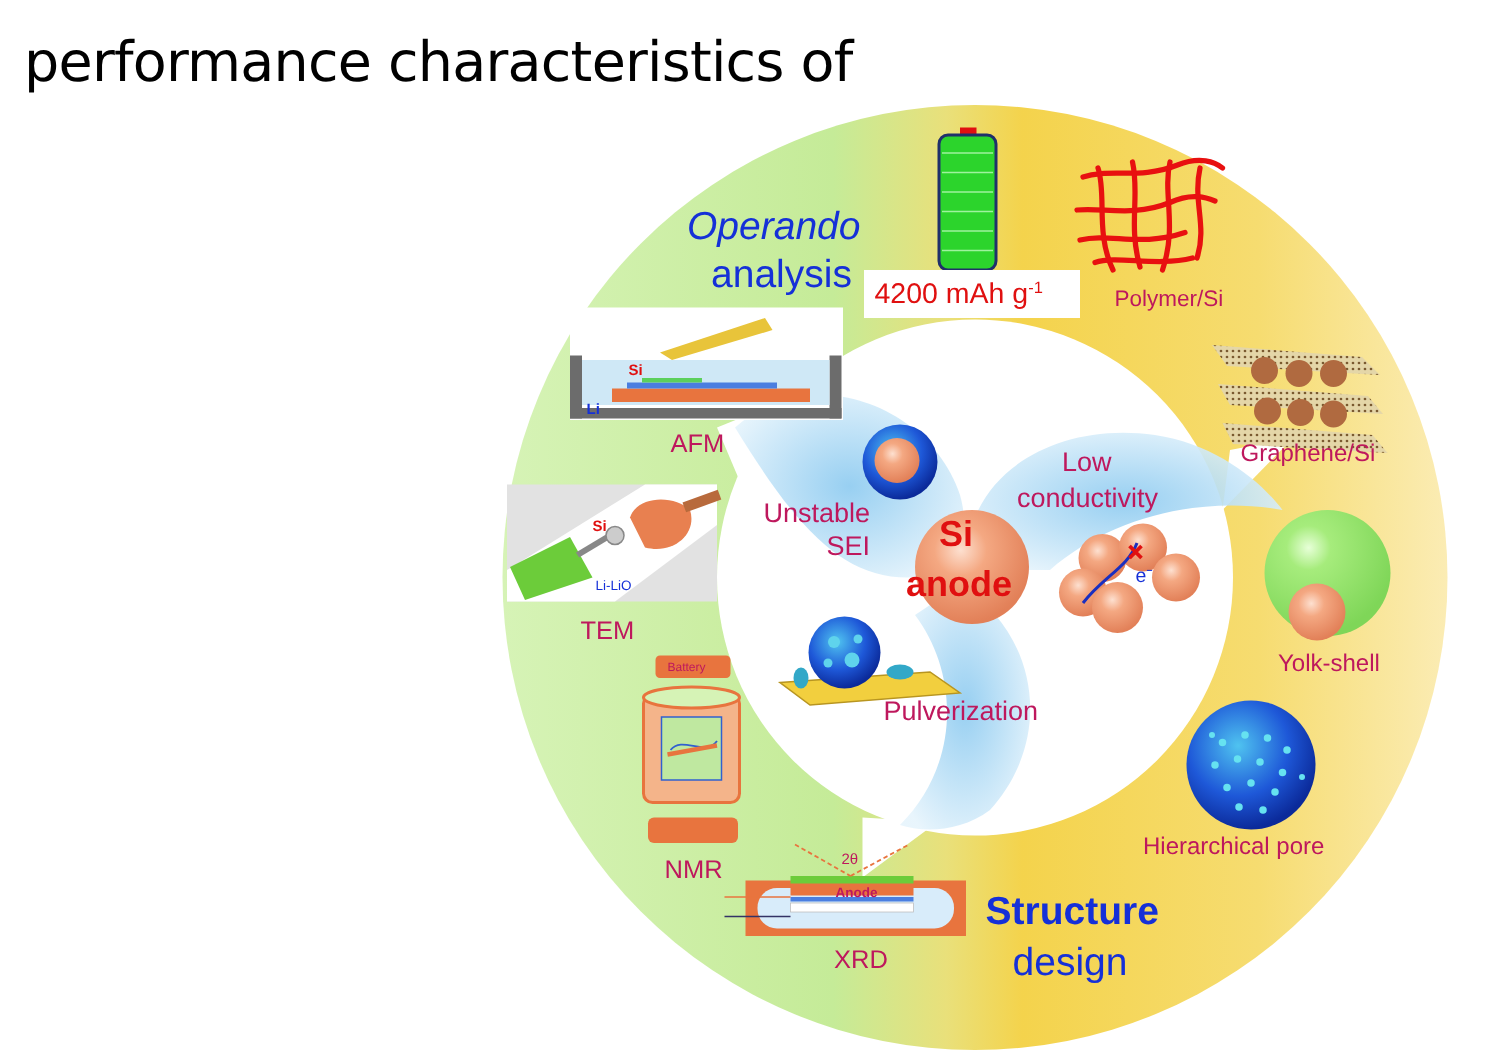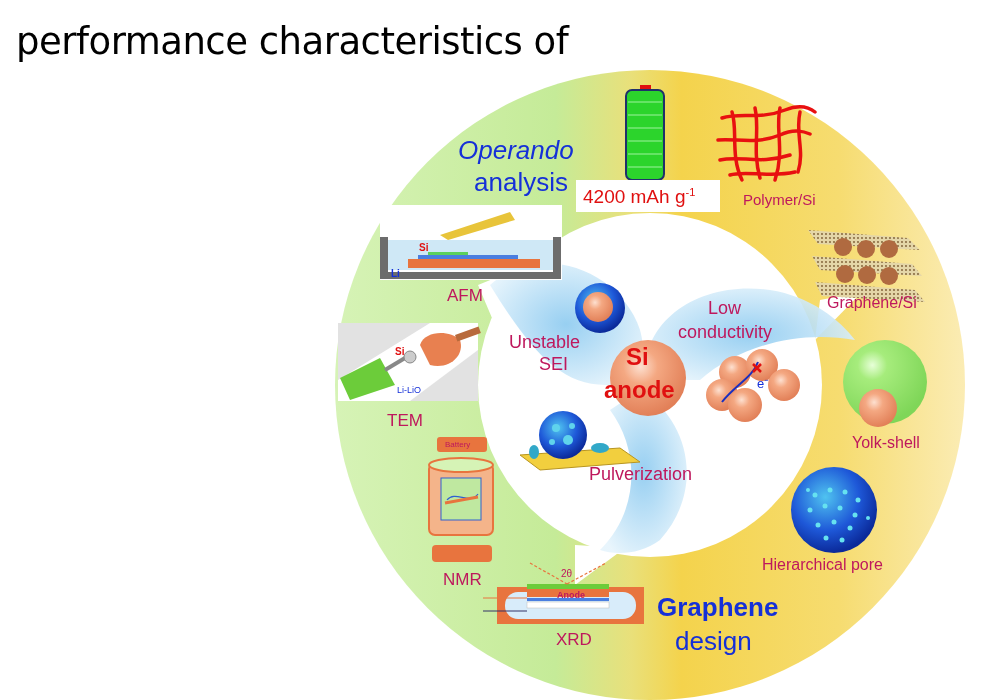--- a/index.html
+++ b/index.html
@@ -208,37 +208,37 @@
 
 <div class="lbl red-label" style="left:583px; top:186px; font-size:19px;">
   <span>4200 mAh g</span><sup style="font-size:11px;">-1</sup>
 </div>
 
 <div class="lbl" style="left:743px; top:191px; font-size:15px;">Polymer/Si</div>
 <div class="lbl" style="left:827px; top:294px; font-size:16px;">Graphene/Si</div>
 <div class="lbl" style="left:852px; top:434px; font-size:16px;">Yolk-shell</div>
 <div class="lbl" style="left:762px; top:556px; font-size:16px;">Hierarchical pore</div>
 
-<div class="lbl blue-label" style="left:657px; top:580px; font-size:26px; font-weight:bold; line-height:30px;">Graphene</div>
+<div class="lbl blue-label" style="left:657px; top:580px; font-size:26px; font-weight:bold; line-height:30px;">Structure</div>
 <div class="lbl blue-label" style="left:675px; top:614px; font-size:26px; font-weight:normal; line-height:30px;">design</div>
 
 <div class="lbl" style="left:423px; top:286px; font-size:17px;margin-left:24px;">AFM</div>
 <div class="lbl" style="left:387px; top:411px; font-size:17px;">TEM</div>
 <div class="lbl" style="left:443px; top:570px; font-size:17px;">NMR</div>
 <div class="lbl" style="left:556px; top:630px; font-size:17px;">XRD</div>
 
 <div class="lbl red-label" style="left:419px; top:242px; font-size:10px; font-weight:bold;">Si</div>
 <div class="lbl blue-label" style="left:391px; top:256px; font-size:10px; font-weight:bold;">Li</div>
 <div class="lbl red-label" style="left:395px; top:346px; font-size:10px; font-weight:bold;">Si</div>
 <div class="lbl blue-label" style="left:397px; top:373px; font-size:9px;">Li-LiO</div>
 <div class="lbl" style="left:445px; top:440px; font-size:8px;text-align:right;">Battery</div>
 <div class="lbl" style="left:561px; top:568px; font-size:10px; font-weight:normal;">2θ</div>
 <div class="lbl" style="left:557px; top:590px; font-size:9px; font-weight:bold;">Anode</div>
 
-<div class="lbl" style="left:509px; top:331px; font-size:18px; text-align:center; line-height:22px;">
+<div class="lbl" style="left:509px; top:331px; font-size:18px; text-align:right; line-height:22px;">
   <div>Unstable</div>
   <div style="padding-left:18px;">SEI</div>
 </div>
 <div class="lbl" style="left:678px; top:296px; font-size:18px; line-height:24px;">
   <div style="padding-left:30px;">Low</div>
   <div>conductivity</div>
 </div>
 <div class="lbl blue-label" style="left:757px; top:362px; font-size:13px;">e⁻</div>
 <div class="lbl" style="left:589px; top:464px; font-size:18px;">Pulverization</div>
 

